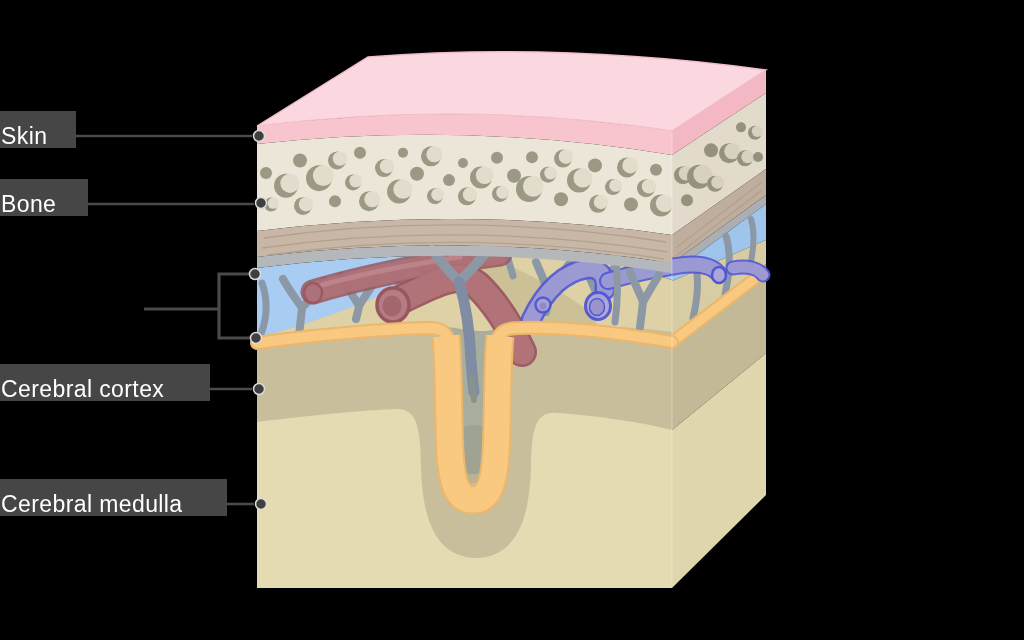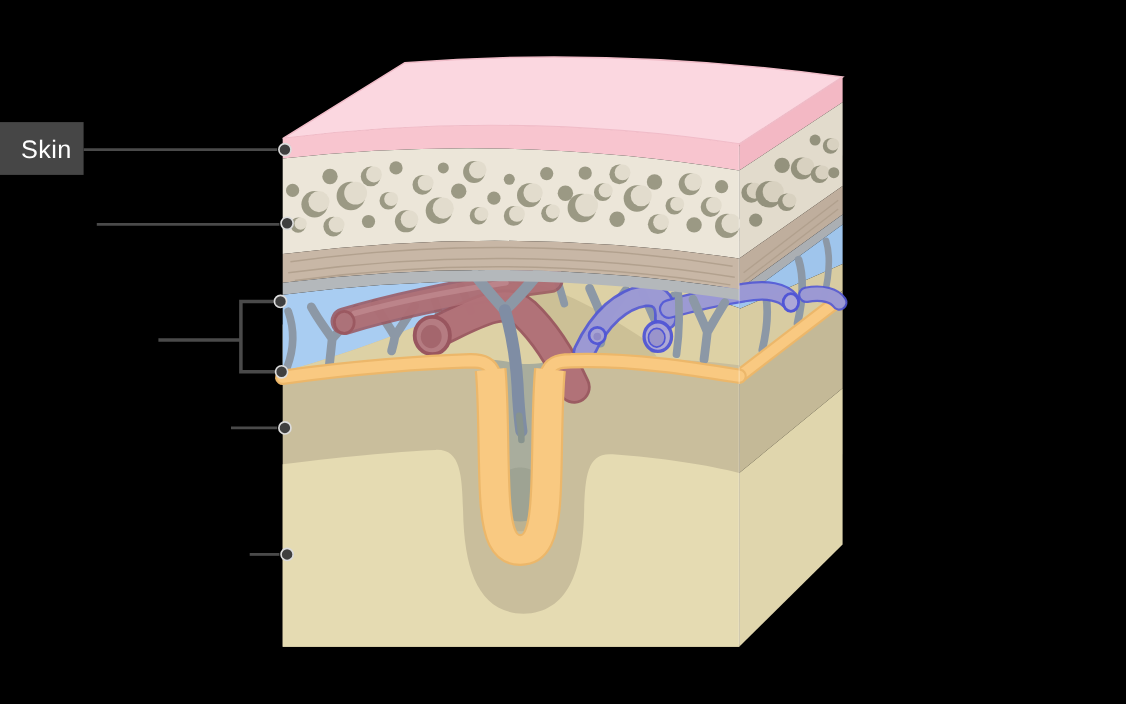--- a/index.html
+++ b/index.html
@@ -1,23 +1,23 @@
 <!DOCTYPE html>
 <html><head>
 <meta charset="utf-8">
 <style>
   html,body{margin:0;padding:0;}
   body{background:#000;font-family:"Liberation Sans","DejaVu Sans",sans-serif;}
   .stage{position:relative;width:1024px;height:640px;background:#000;overflow:hidden;}
   .stage svg{position:absolute;left:0;top:0;}
   .label-chip{
     position:absolute;
-    height:48px;
+    height:37px;
     line-height:50px;
-    padding-left:19px;
+    padding-left:1px;
     box-sizing:border-box;
     color:#fff;
     font-size:23px;
     font-weight:500;
     letter-spacing:.4px;
     white-space:nowrap;
     cursor:pointer;
     user-select:none;
   }
 </style>
@@ -237,13 +237,16 @@
     <circle cx="259" cy="136" r="5.5"></circle>
     <circle cx="261" cy="203" r="5.5"></circle>
     <circle cx="255" cy="274" r="5.5"></circle>
     <circle cx="256" cy="338" r="5.5"></circle>
     <circle cx="259" cy="389" r="5.5"></circle>
     <circle cx="261" cy="504" r="5.5"></circle>
   </g>
 </svg>
 
   <div class="label-chip" style="left: 0px; top: 111px; width: 76px; background: rgb(70, 70, 70); color: rgb(255, 255, 255);">Skin</div>
+  <div class="label-chip" style="left: 0px; top: 179px; width: 88px; background: rgb(70, 70, 70); color: rgb(255, 255, 255);">Bone</div>
+  <div class="label-chip" style="left: 0px; top: 364px; width: 210px; background: rgb(70, 70, 70); color: rgb(255, 255, 255);">Cerebral cortex</div>
+  <div class="label-chip" style="left: 0px; top: 479px; width: 227px; background: rgb(70, 70, 70); color: rgb(255, 255, 255);">Cerebral medulla</div>
 </div>
 
 </body></html>

